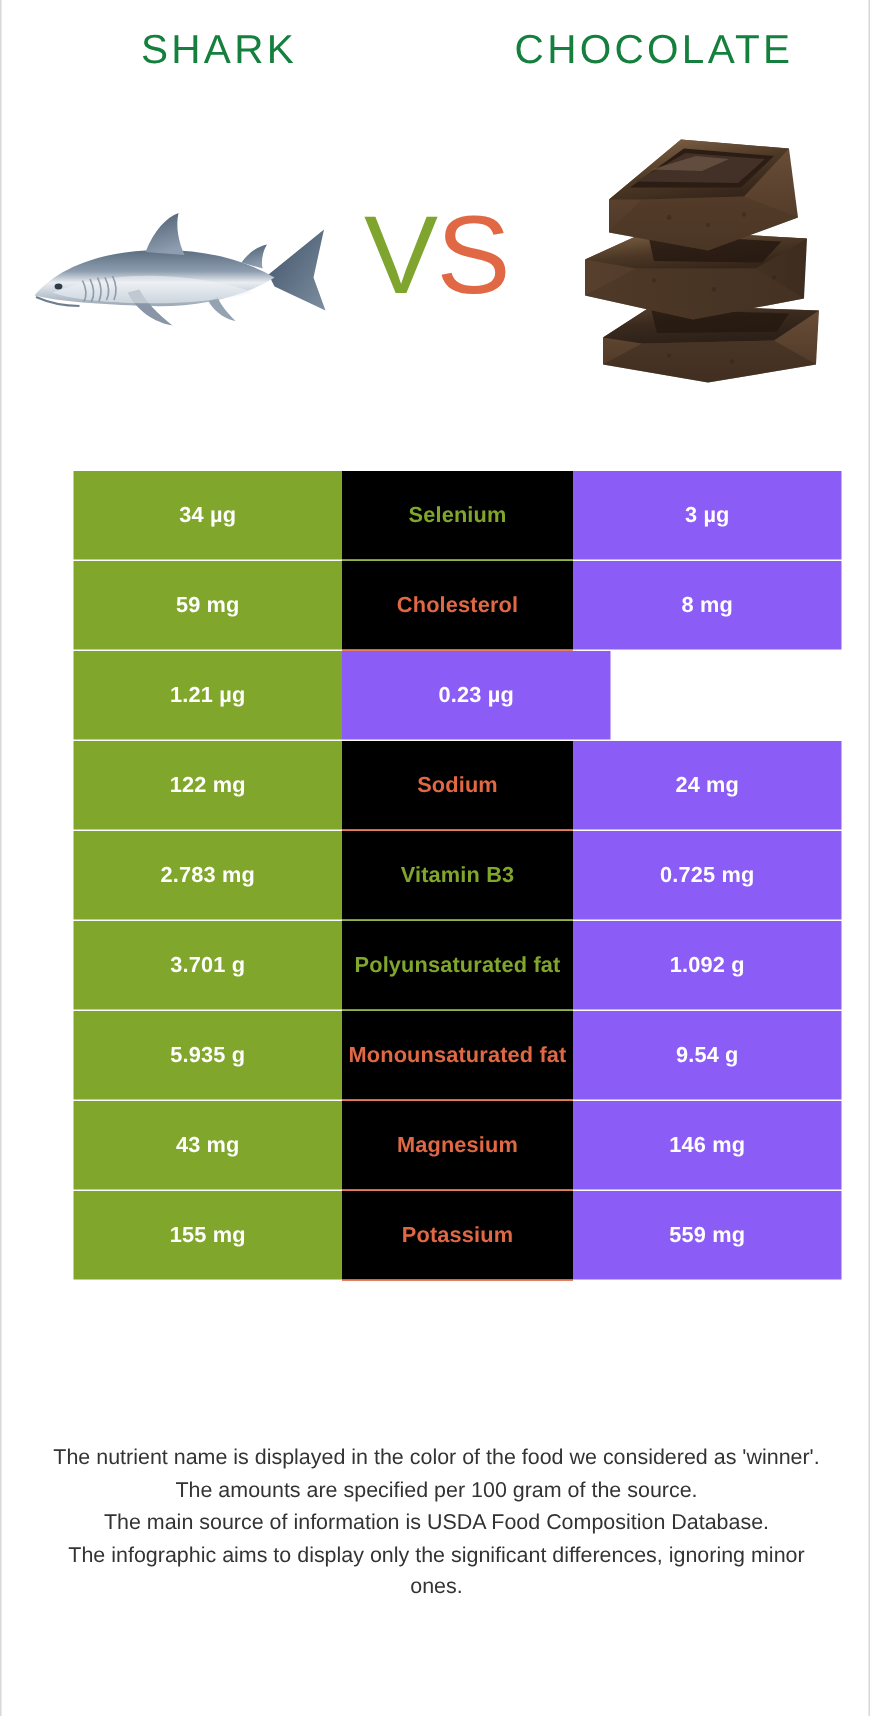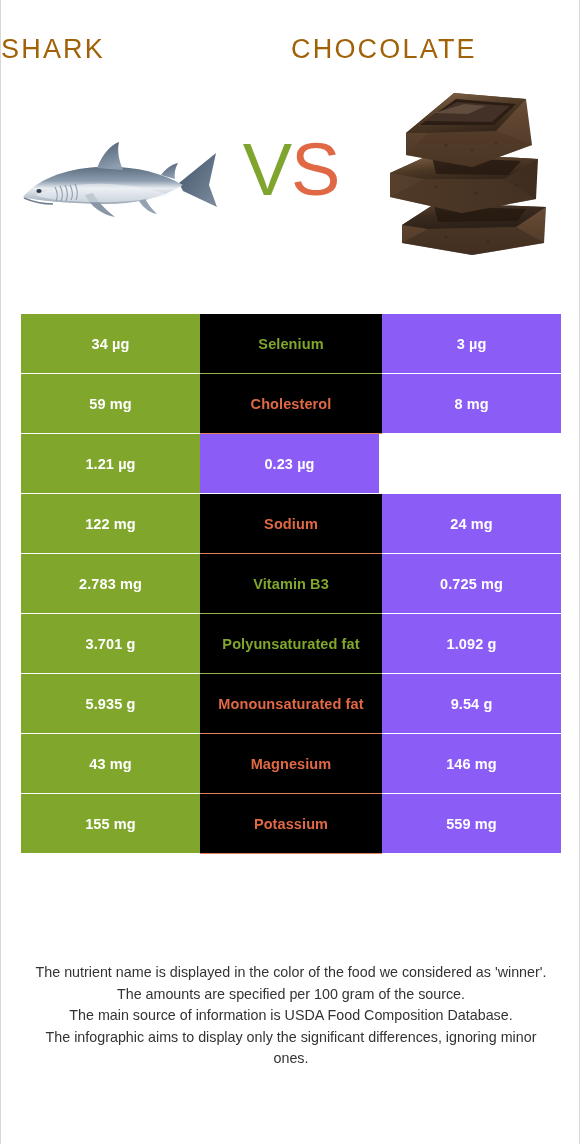--- a/index.html
+++ b/index.html
@@ -32,24 +32,24 @@
     width: 580px;
     height: 46px;
   }
   .food-title {
     position: absolute;
     top: 0;
     font-family: "Liberation Sans", sans-serif;
     font-size: 27px;
     font-weight: 300;
     letter-spacing: 2.2px;
-    color: #a16207;
+    color: #15803d;
     text-transform: uppercase;
     white-space: nowrap;
-    margin-top: 16px;
+    text-align: center;
   }
   .food-title.left  { left: 0px;   width: 290px; }
   .food-title.right { left: 290px; width: 290px; }
 
   
   .hero {
     position: absolute;
     top: 70px;
     left: 0;
     width: 580px;
@@ -94,20 +94,21 @@
     position: absolute;
     top: 314px;
     left: 20px;
     width: 540px;
   }
   .row {
     position: relative;
     display: flex;
     height: 59px;
     margin-bottom: 1px;
+    margin-left: 28px;
   }
   .cell-left, .cell-right {
     width: 179px;
     flex: 0 0 179px;
     display: flex;
     align-items: center;
     justify-content: center;
     color: #ffffff;
     font-size: 14.5px;
     font-weight: 600;

